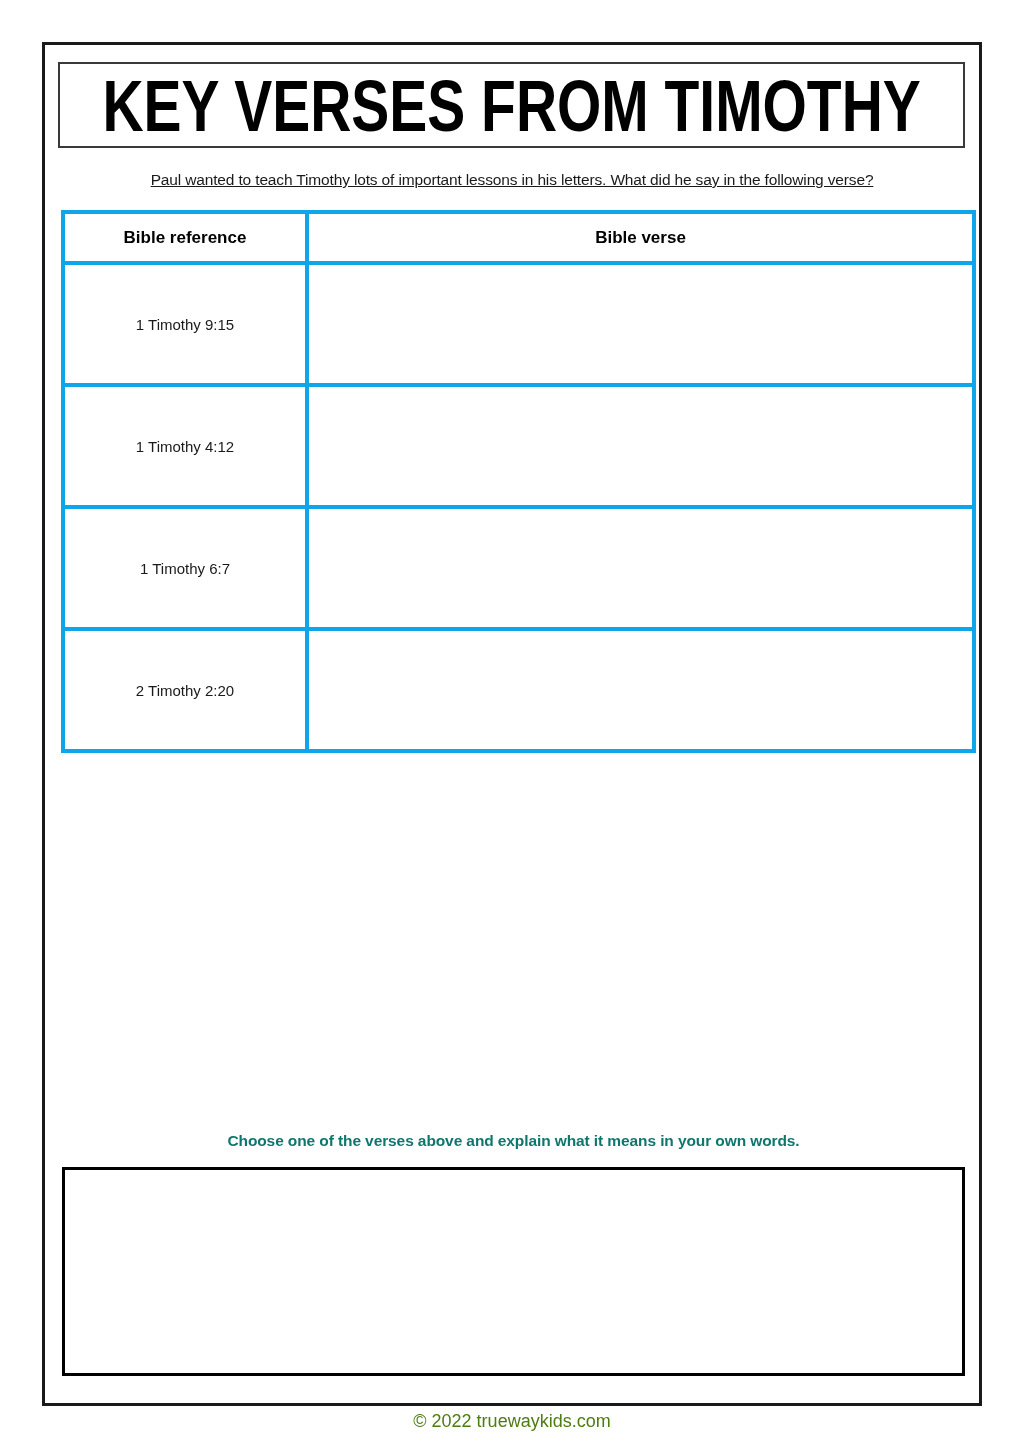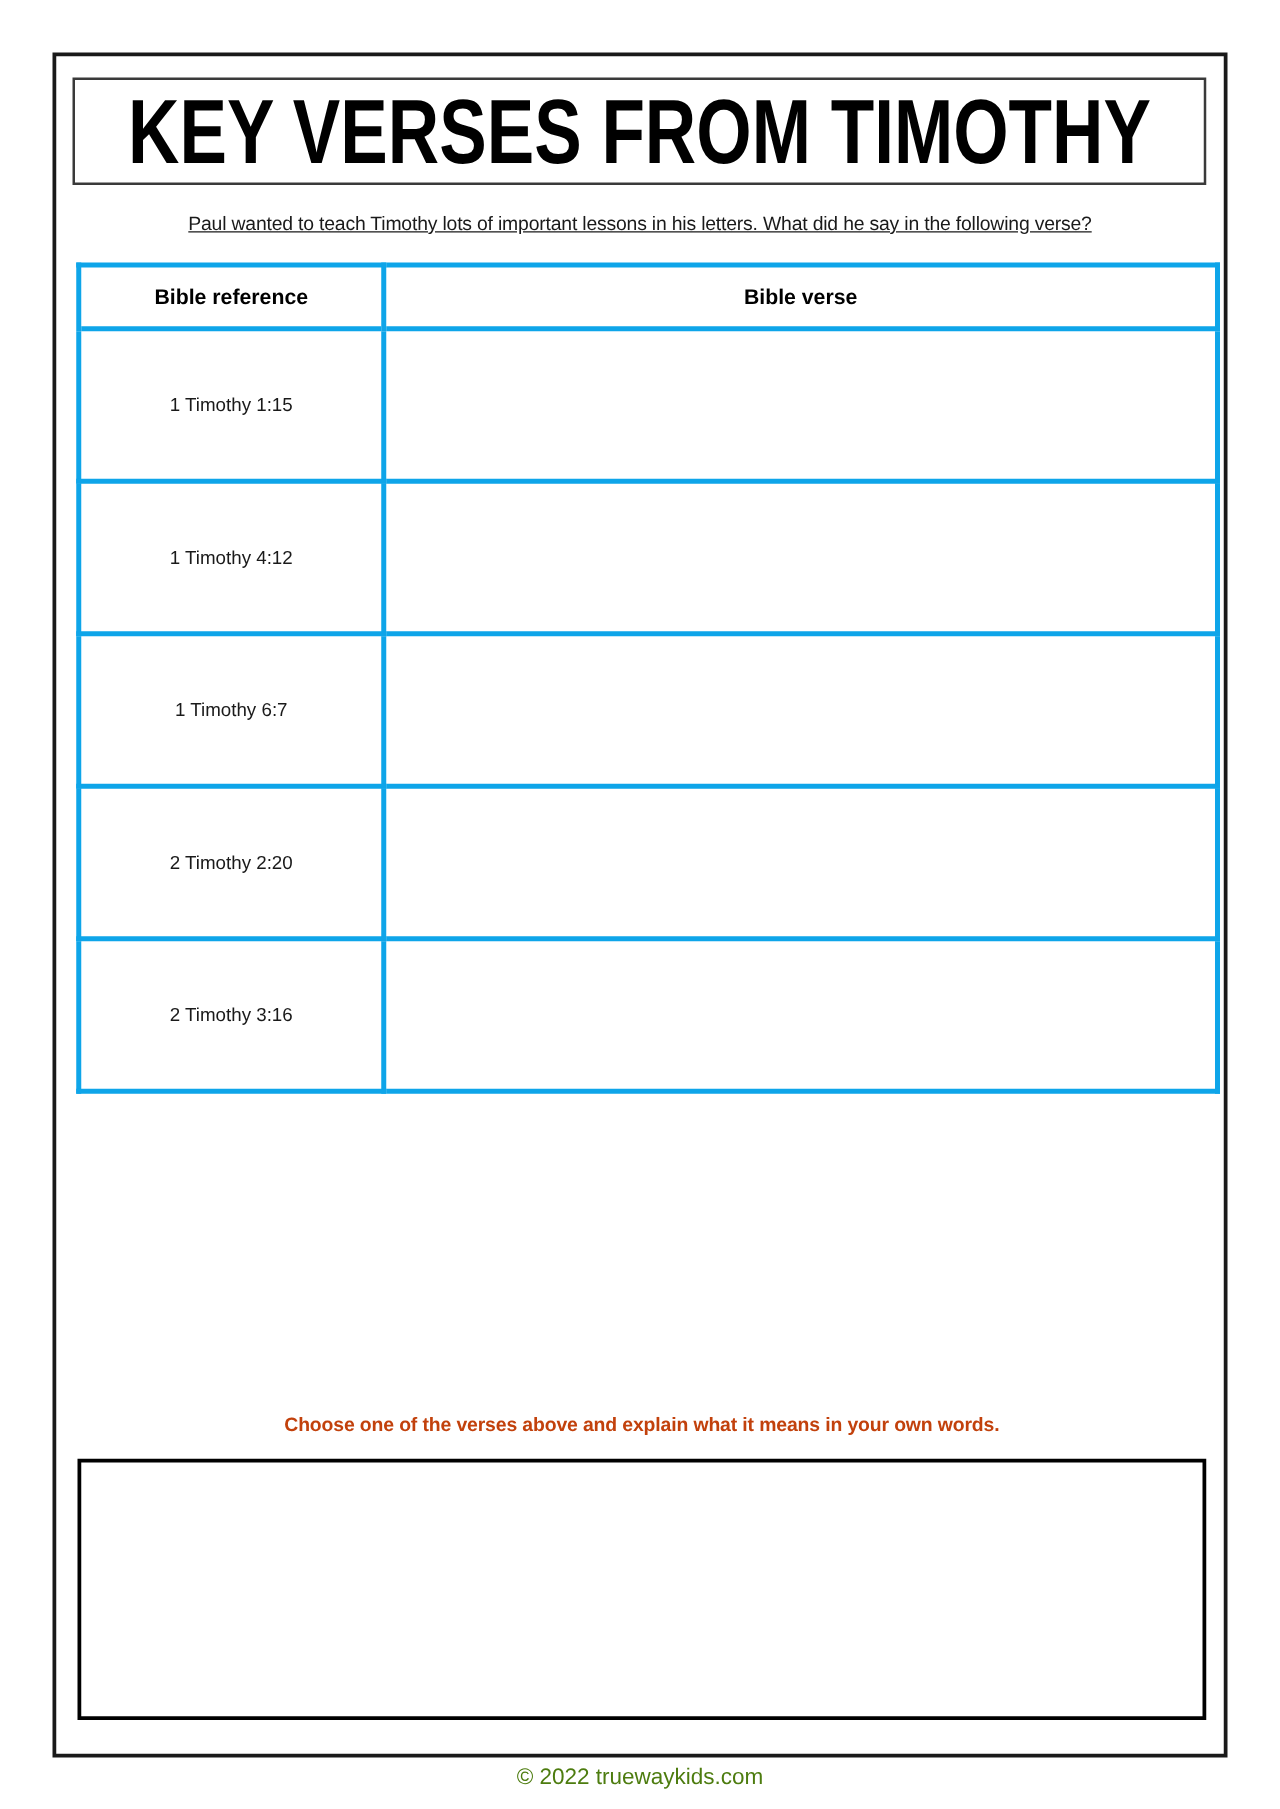--- a/index.html
+++ b/index.html
@@ -119,21 +119,21 @@
 
   
   #explain-prompt {
     position: absolute;
     left: 62px;
     top: 1132px;
     width: 903px;
     text-align: center;
     font-size: 15.5px;
     font-weight: bold;
-    color: #c2410c;
+    color: #0f766e;
     white-space: nowrap;
     letter-spacing: -0.1px;
   }
 
   
   #answer-box {
     position: absolute;
     left: 62px;
     top: 1167px;
     width: 903px;
@@ -173,37 +173,33 @@
       <col class="c-verse">
     </colgroup>
     <thead>
       <tr>
         <th>Bible reference</th>
         <th>Bible verse</th>
       </tr>
     </thead>
     <tbody>
       <tr>
-        <td>1 Timothy 1:15</td>
+        <td>1 Timothy 9:15</td>
         <td class="verse-blank"></td>
       </tr>
       <tr>
         <td>1 Timothy 4:12</td>
         <td class="verse-blank"></td>
       </tr>
       <tr>
         <td>1 Timothy 6:7</td>
         <td class="verse-blank"></td>
       </tr>
       <tr>
         <td>2 Timothy 2:20</td>
-        <td class="verse-blank"></td>
-      </tr>
-      <tr>
-        <td>2 Timothy 3:16</td>
         <td class="verse-blank"></td>
       </tr>
     </tbody>
   </table>
 
   <div id="explain-prompt">Choose one of the verses above and explain what it means in your own words.</div>
 
   <div id="answer-box"></div>
 
   <div id="footer">© 2022 truewaykids.com</div>

